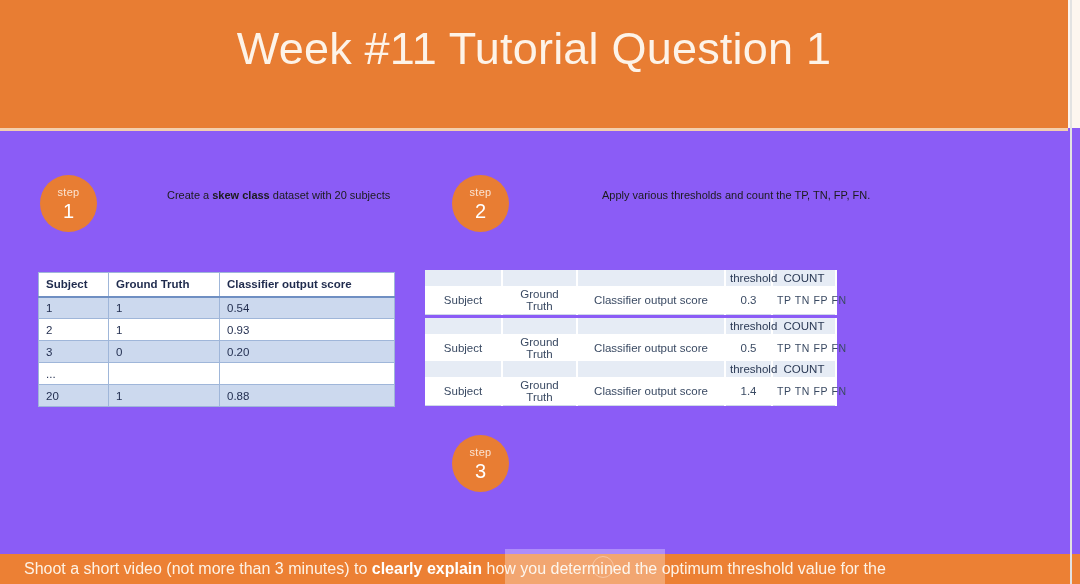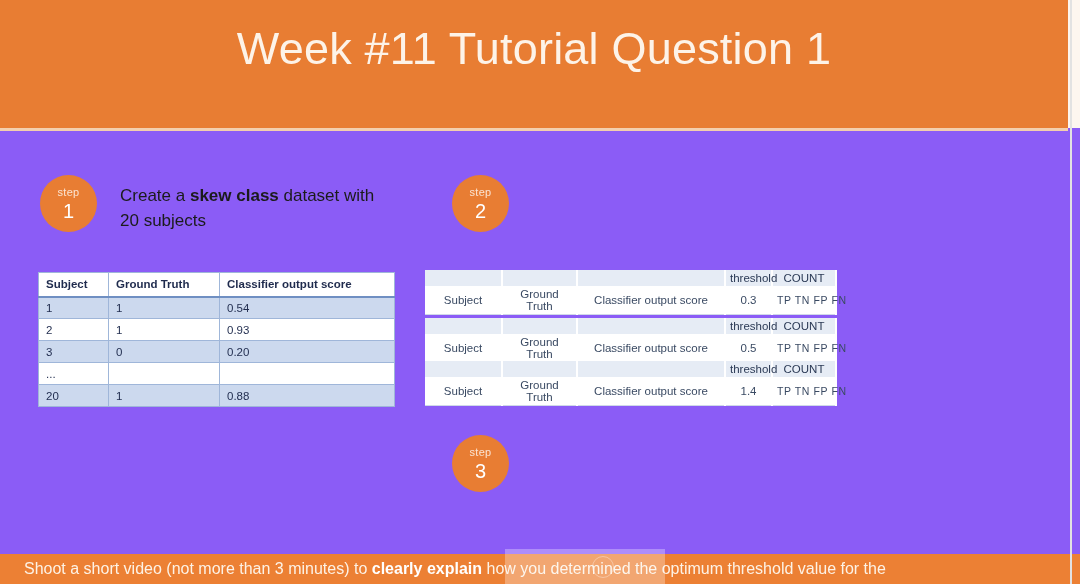--- a/index.html
+++ b/index.html
@@ -63,21 +63,21 @@
   .right-edge-top {
     position: absolute;
     left: 1068px;
     top: 0;
     width: 12px;
     height: 128px;
     background: #fdf6ef;
   }
 
   
-  .step-block { position: absolute; display: flex; align-items: flex-start; }
+  .step-block { position: absolute; display: flex; align-items: flex-start; gap: 47px; }
 
   .step-circle {
     width: 57px;
     height: 57px;
     border-radius: 50%;
     background: #e87d33;
     color: #ffffff;
     display: flex;
     flex-direction: column;
     align-items: center;
@@ -91,21 +91,21 @@
     color: #fbe4d2;
     margin-bottom: 3px;
   }
   .step-circle .step-num {
     font-size: 20px;
     font-weight: 400;
     color: #ffffff;
   }
 
   .step-text {
-    font-size: 17px;
+    font-size: 11px;
     color: #1b1b1b;
     line-height: 25px;
     font-weight: 400;
   }
   .step-text b { font-weight: 700; }
 
   #step1-block { left: 40px; top: 175px; }
   #step1-block .step-text { margin-left: 23px; margin-top: 8px; width: 260px; }
 
   #step2-block { left: 452px; top: 175px; }
@@ -245,20 +245,21 @@
       <span class="step-num">1</span>
     </div>
     <div class="step-text"><span>Create a </span><b>skew class</b><span> dataset with 20 subjects</span></div>
   </div>
 
   <div class="step-block" id="step2-block">
     <div class="step-circle">
       <span class="step-word">step</span>
       <span class="step-num">2</span>
     </div>
+    <div class="step-text">Apply various thresholds and count the TP, TN, FP, FN.</div>
   </div>
 
   <div class="step-block" id="step3-block">
     <div class="step-circle">
       <span class="step-word">step</span>
       <span class="step-num">3</span>
     </div>
   </div>
 
   <table class="dataset-table">

